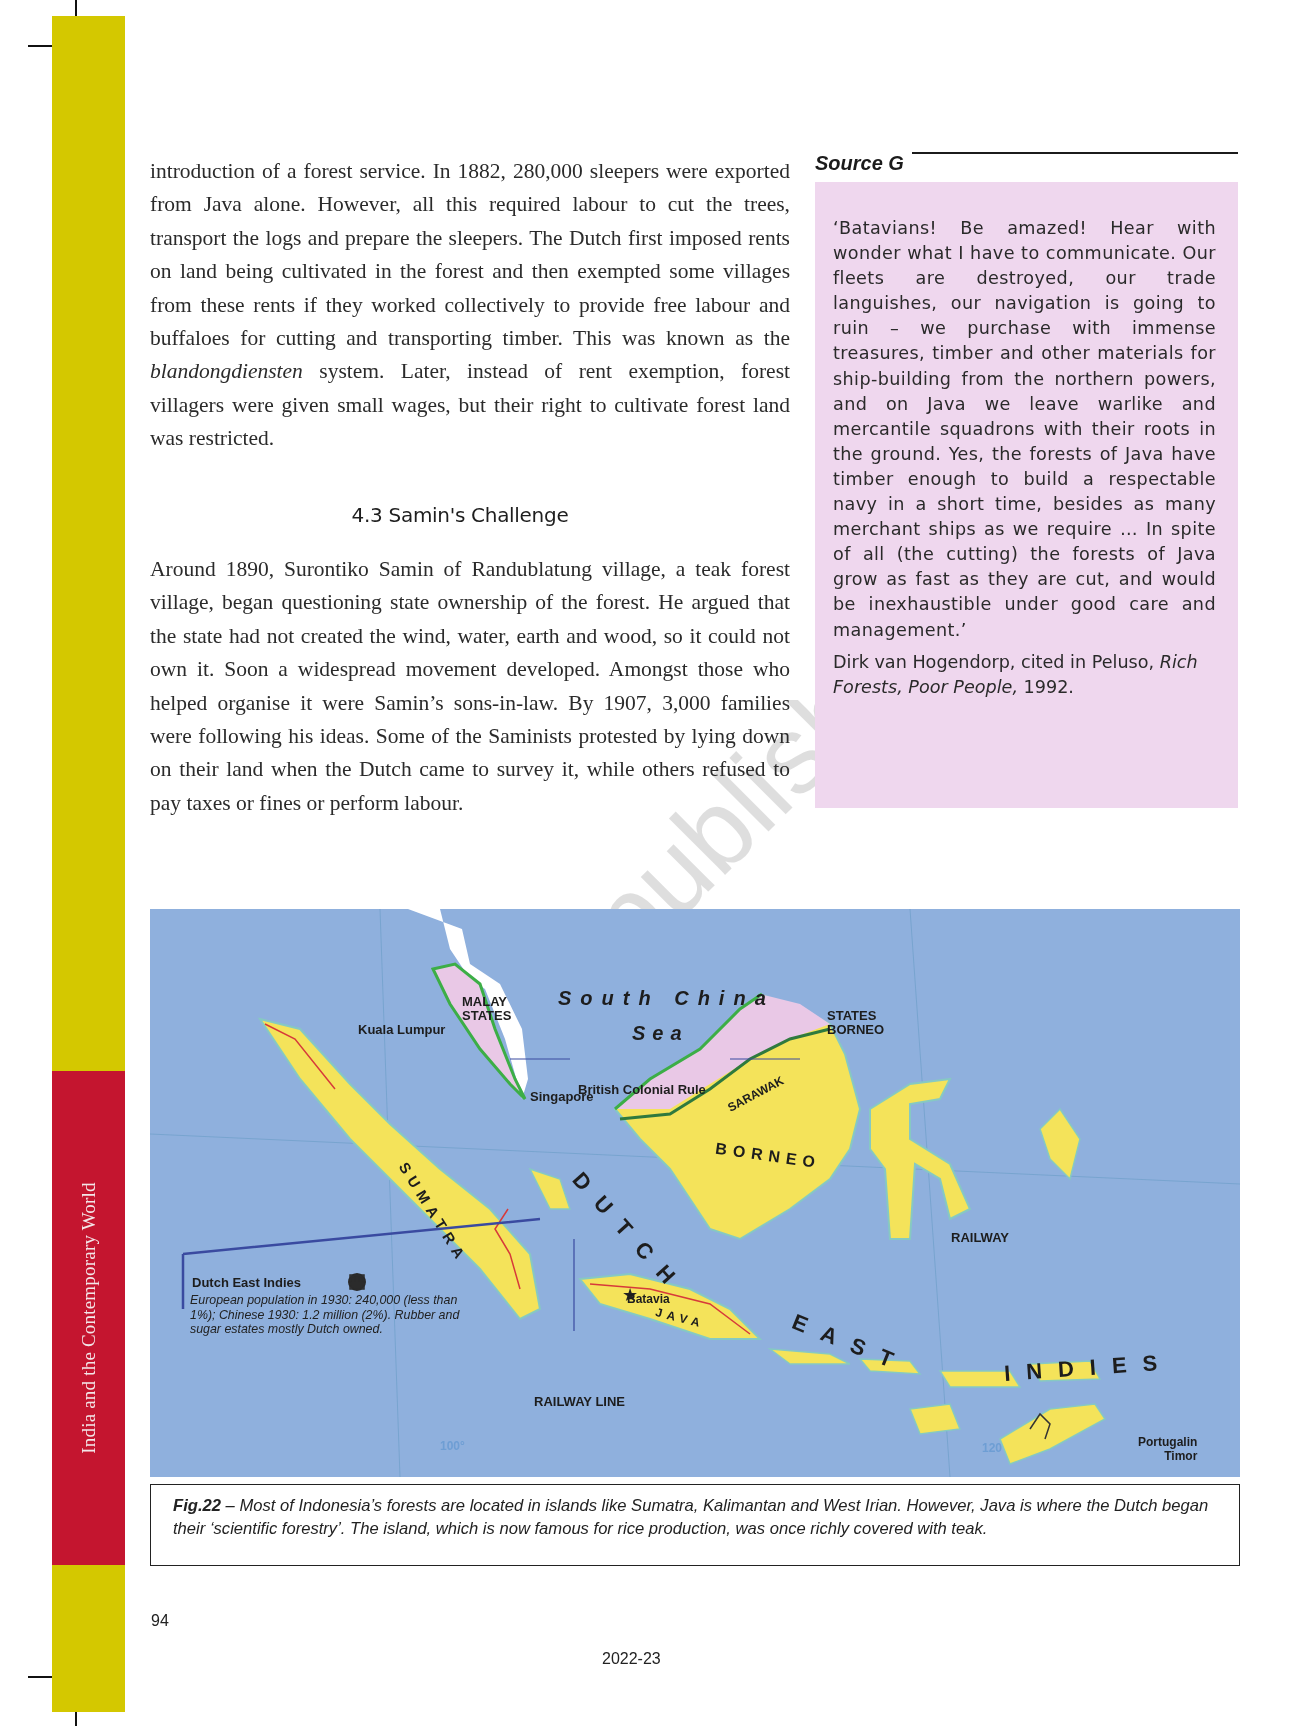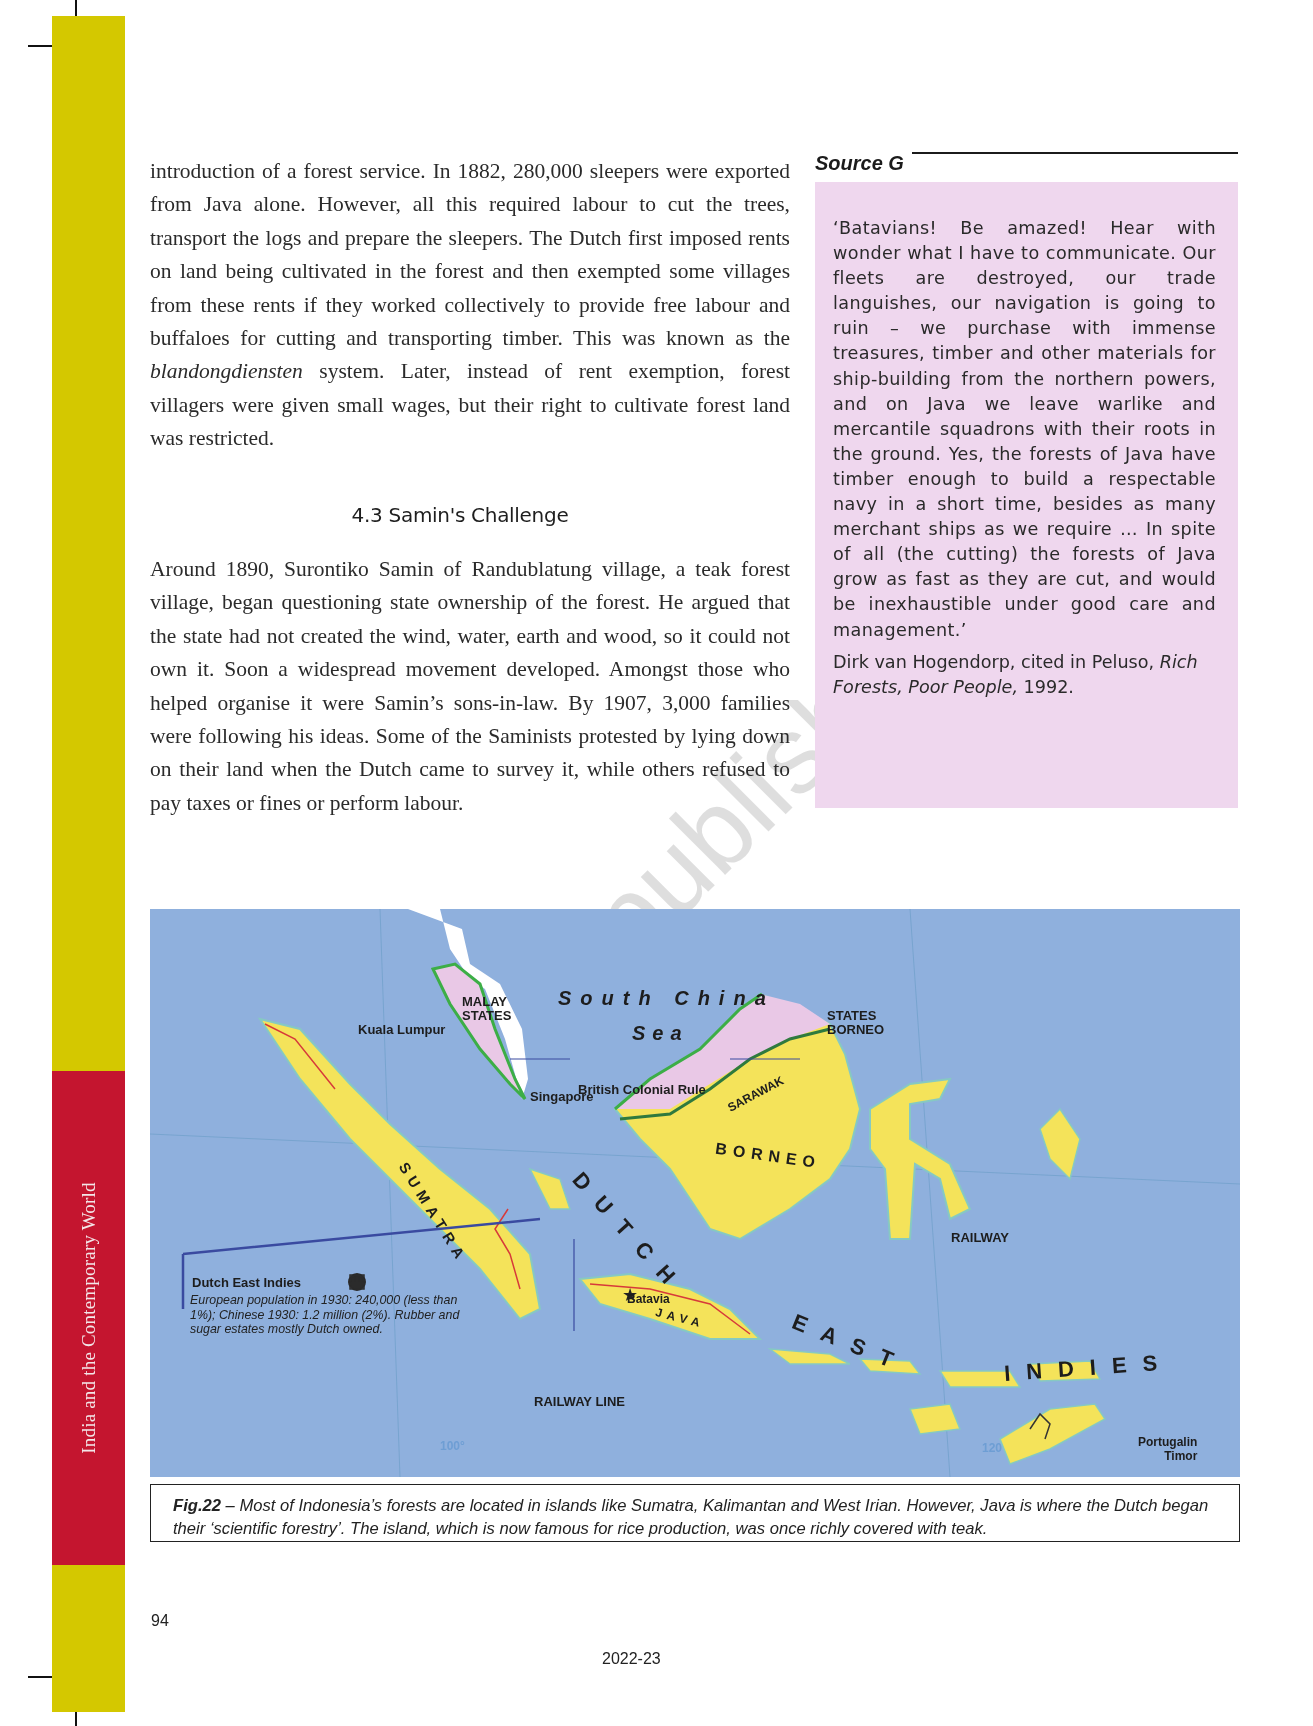--- a/index.html
+++ b/index.html
@@ -20,21 +20,21 @@
   .source-head .label { font-family:"Liberation Sans", sans-serif; font-weight:bold; font-style:italic; font-size:20px; color:#1b1b1b; white-space:nowrap; }
   .source-head .rule { flex:1; height:2px; background:#1b1b1b; margin-left:8px; margin-bottom:4px; }
   .source-box { position:absolute; left:815px; top:182px; width:423px; height:626px; background:#efd7ee; box-sizing:border-box; padding:34px 22px 0 18px; font-family:"DejaVu Sans", sans-serif; font-size:17.6px; line-height:25.1px; color:#2a2a2a; }
   .source-box p { margin:0 0 7px 0; text-align:justify; }
   .source-box .quote { letter-spacing:0.4px; }
   .source-box em { font-style:italic; }
   .watermark { position:absolute; left:180px; top:700px; width:900px; height:700px; pointer-events:none; }
   .map { position:absolute; left:150px; top:909px; width:1090px; height:568px; background:#8fb0dd; overflow:hidden; }
   .map svg { position:absolute; left:0; top:0; }
   .maplbl { position:absolute; font-family:"Liberation Sans", sans-serif; font-weight:bold; color:#1d1d1d; white-space:nowrap; }
-  .caption { position:absolute; left:150px; top:1484px; width:1090px; height:58px; box-sizing:border-box; border:1.5px solid #222; padding:10px 22px 0 22px; font-family:"Liberation Sans", sans-serif; font-style:italic; font-size:16.6px; line-height:22.5px; color:#222; }
+  .caption { position:absolute; left:150px; top:1484px; width:1090px; height:82px; box-sizing:border-box; border:1.5px solid #222; padding:10px 22px 0 22px; font-family:"Liberation Sans", sans-serif; font-style:italic; font-size:16.6px; line-height:22.5px; color:#222; }
   .caption b { font-weight:bold; }
   .page-num { position:absolute; left:151px; top:1612px; font-family:"Liberation Sans", sans-serif; font-size:16px; color:#222; }
   .year { position:absolute; left:602px; top:1650px; font-family:"Liberation Sans", sans-serif; font-size:16px; color:#222; }
 </style>
 </head>
 <body>
 
 <div class="crop" style="left:75px; top:0; width:2px; height:16px;"></div>
 <div class="crop" style="left:28px; top:45px; width:24px; height:2px;"></div>
 <div class="crop" style="left:28px; top:1676px; width:24px; height:2px;"></div>

